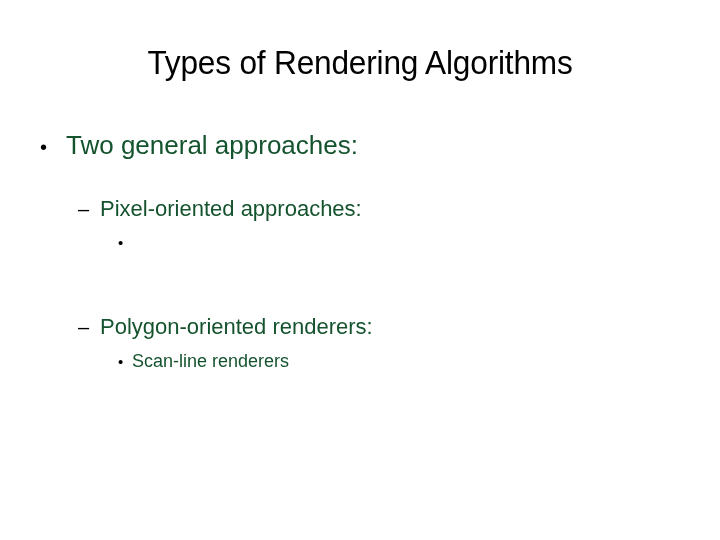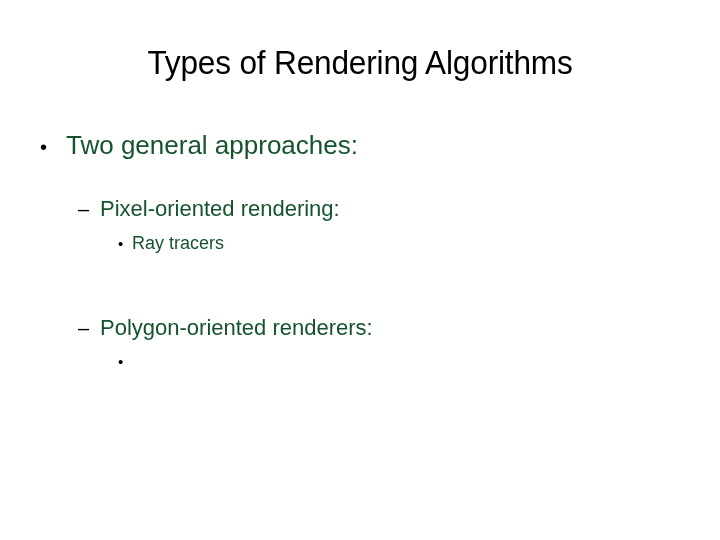--- a/index.html
+++ b/index.html
@@ -122,38 +122,38 @@
 
     <div class="bullet-row lvl1">
       <span class="marker">•</span>
       <span class="btext">Two general approaches:</span>
     </div>
 
     <div class="gap-lg"></div>
 
     <div class="bullet-row lvl2">
       <span class="marker">–</span>
-      <span class="btext">Pixel-oriented rendering:</span>
+      <span class="btext">Pixel-oriented approaches:</span>
     </div>
 
     <div class="gap-sm"></div>
 
     <div class="bullet-row lvl3">
       <span class="marker">•</span>
-      <span class="btext">Ray tracers</span>
     </div>
 
     <div class="gap-md"></div>
     <div class="gap-md"></div>
 
     <div class="bullet-row lvl2">
       <span class="marker">–</span>
       <span class="btext">Polygon-oriented renderers:</span>
     </div>
 
     <div class="gap-sm"></div>
 
     <div class="bullet-row lvl3">
       <span class="marker">•</span>
+      <span class="btext">Scan-line renderers</span>
     </div>
 
   </div>
 </div>
 
 </body></html>

